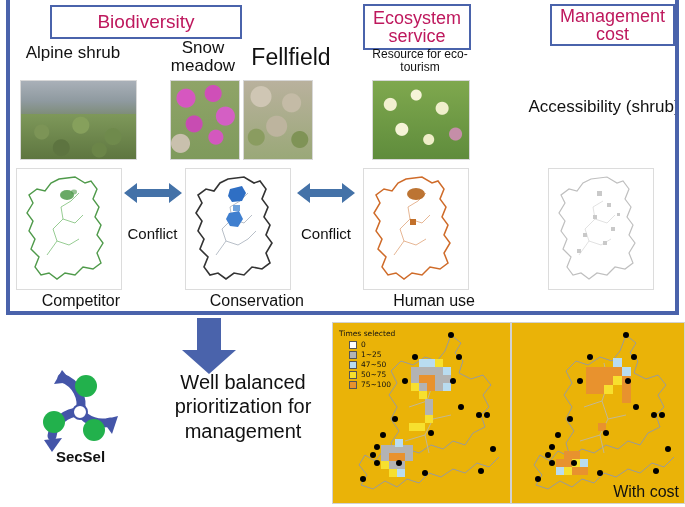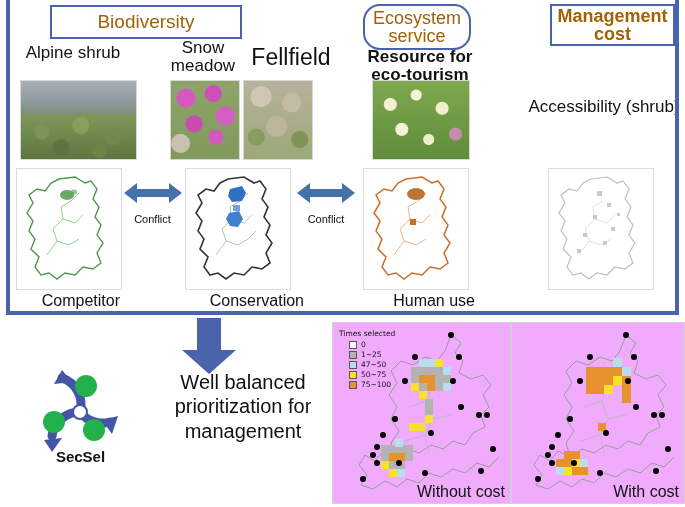--- a/index.html
+++ b/index.html
@@ -1,30 +1,30 @@
 <!DOCTYPE html>
 <html><head>
 <meta charset="utf-8">
 <style>
   html,body{margin:0;padding:0;background:#ffffff;}
   body{width:685px;height:507px;position:relative;overflow:hidden;
        font-family:"Liberation Sans","DejaVu Sans",sans-serif;color:#111;}
   
-  .hdr-box{position:absolute;border:2px solid #4a63ab;color:#a16207;
+  .hdr-box{position:absolute;border:2px solid #4a63ab;color:#be185d;
            display:flex;align-items:center;justify-content:center;
            text-align:center;line-height:1.02;background:#fff;}
   #hdr-biodiversity{left:50px;top:5px;width:188px;height:30px;font-size:19px;}
-  #hdr-ecosystem{left:363px;top:4px;width:104px;height:42px;font-size:18px;border-radius:17px;}
-  #hdr-cost{left:550px;top:4px;width:121px;height:38px;font-size:18px;font-weight:bold;}
+  #hdr-ecosystem{left:363px;top:4px;width:104px;height:42px;font-size:18px;}
+  #hdr-cost{left:550px;top:4px;width:121px;height:38px;font-size:18px;}
   
   .cap{position:absolute;text-align:center;line-height:1.05;color:#111;}
   #cap-alpine{left:10px;top:44px;width:126px;font-size:17px;}
   #cap-snow{left:160px;top:39px;width:86px;font-size:17px;}
   #cap-fell{left:250px;top:45px;width:82px;font-size:23px;}
-  #cap-resource{left:355px;top:48px;width:130px;font-size:17px;font-weight:bold;}
+  #cap-resource{left:355px;top:48px;width:130px;font-size:12px;}
   #cap-access{left:528px;top:98px;width:152px;font-size:17px;}
   
   .photo{position:absolute;border:1px solid #d8d8d8;overflow:hidden;}
   #photo-alpine{left:20px;top:80px;width:115px;height:78px;}
   #photo-snow{left:170px;top:80px;width:68px;height:78px;}
   #photo-fell{left:243px;top:80px;width:68px;height:78px;}
   #photo-eco{left:372px;top:80px;width:96px;height:78px;}
   .ph-sky{position:absolute;left:0;top:0;right:0;height:46%;
       background:linear-gradient(#a9b0b8,#8f9aa0 55%,#7b8a72);}
   .ph-shrub{position:absolute;left:0;bottom:0;right:0;height:58%;
@@ -65,41 +65,41 @@
   .mapcard{position:absolute;border:1px solid #dcdcdc;background:#fff;}
   #map-competitor{left:16px;top:168px;width:104px;height:120px;}
   #map-conservation{left:185px;top:168px;width:104px;height:120px;}
   #map-human{left:363px;top:168px;width:104px;height:120px;}
   #map-cost{left:548px;top:168px;width:104px;height:120px;}
   .mapcard svg{display:block;width:100%;height:100%;}
   
   .conflict-wrap{position:absolute;text-align:center;}
   #conflict-1{left:120px;top:180px;width:65px;}
   #conflict-2{left:291px;top:180px;width:70px;}
-  .conflict-label{font-size:11px;color:#111;margin-top:3px;}
+  .conflict-label{font-size:15px;color:#111;margin-top:15px;}
   
   .mapcap{position:absolute;text-align:right;font-size:16px;color:#111;}
   #lbl-competitor{left:16px;top:292px;width:104px;}
   #lbl-conservation{left:170px;top:292px;width:134px;}
   #lbl-human{left:355px;top:292px;width:120px;}
   
   #frame{position:absolute;left:6px;top:-4px;width:673px;height:319px;
          border:4px solid #4a63ab;border-top-color:transparent;
          box-sizing:border-box;pointer-events:none;}
   
   #down-arrow{position:absolute;left:178px;top:318px;width:62px;height:56px;}
   
   #secsel{position:absolute;left:28px;top:360px;width:105px;height:110px;}
   #secsel-word{position:absolute;left:28px;top:448px;width:105px;text-align:center;
                font-size:15px;font-weight:bold;color:#111;
                font-family:Liberation Sans, sans-serif;}
   #wellbal{position:absolute;left:148px;top:370px;width:190px;text-align:center;
            font-size:20px;line-height:1.22;color:#111;}
   
-  .respanel{position:absolute;border:1px solid #d2d2d2;background:#f0abfc;overflow:hidden;}
+  .respanel{position:absolute;border:1px solid #d2d2d2;background:#eab308;overflow:hidden;}
   #panel-without{left:332px;top:322px;width:177px;height:180px;}
   #panel-with{left:511px;top:322px;width:172px;height:180px;}
   .respanel svg{position:absolute;left:0;top:0;width:100%;height:100%;}
   .panel-label{position:absolute;right:5px;bottom:2px;font-size:16px;color:#111;}
   
   #legend{position:absolute;left:6px;top:6px;width:78px;
           font-family:"DejaVu Sans",sans-serif;}
   #legend-title{font-size:7.5px;color:#111;margin-bottom:2px;}
   .leg-row{display:flex;align-items:center;margin:0 0 1px 10px;}
   .leg-sw{width:6px;height:6px;border:1px solid #555;margin-right:4px;flex:0 0 auto;}
@@ -342,21 +342,20 @@
     </div>
     <div class="leg-row">
       <span class="leg-sw" style="background:#f7e02e"></span>
       <span class="leg-txt">50~75</span>
     </div>
     <div class="leg-row">
       <span class="leg-sw" style="background:#e8922e"></span>
       <span class="leg-txt">75~100</span>
     </div>
   </div>
-  <div class="panel-label">Without cost</div>
 </div>
 
 <div class="respanel" id="panel-with">
   <svg viewBox="0 0 172 180" preserveAspectRatio="none">
     <path fill="none" stroke="#9a9a9a" stroke-width="1" d="M114 12 L124 20 L118 30 L126 38 L122 50 L134 56 L146 52 L154 62
          L146 72 L152 84 L144 92 L148 104 L136 110 L128 122 L116 118 L106 126
          L94 122 L82 130 L70 126 L58 134 L46 128 L38 138 L28 132 L22 142
          L30 152 L24 162 L36 166 L48 158 L60 164 L70 156 L82 160 L92 150
          L104 154 L116 146 L128 150 L140 140 L152 144 L162 134
          M58 134 L54 120 L62 108 L54 96 L60 84 L52 72 L60 60 L54 48 L64 38

